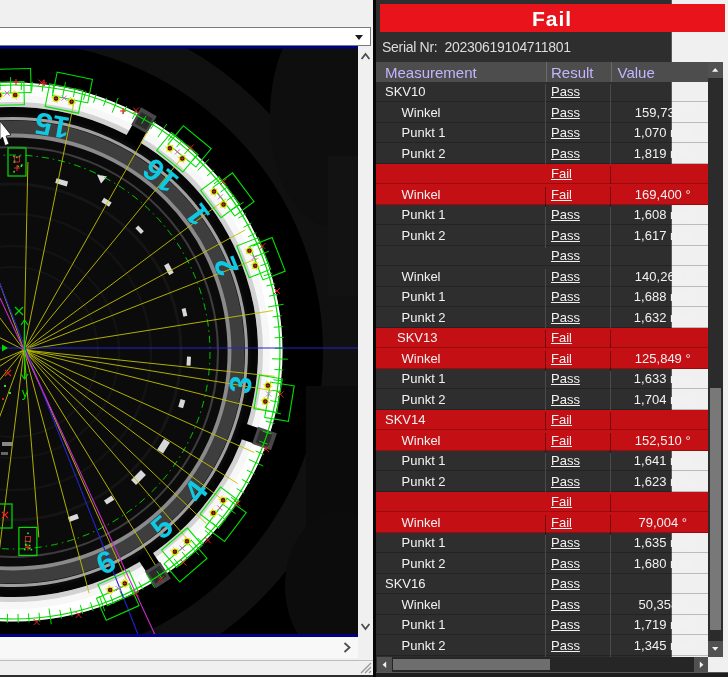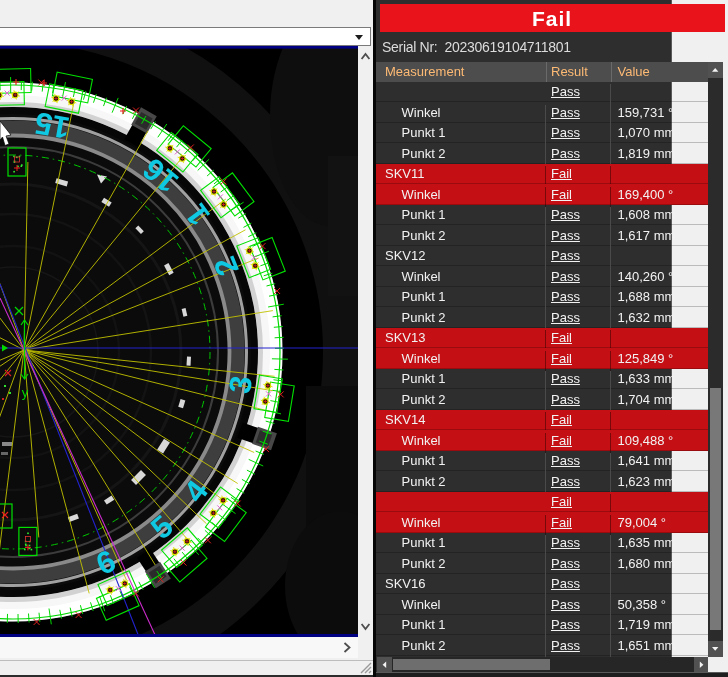--- a/index.html
+++ b/index.html
@@ -6,28 +6,28 @@
 #leftpanel { position:absolute; left:0; top:0; width:373px; height:677px; background:#f0f0f0; }
 #combo { position:absolute; left:-2px; top:27px; width:373px; height:18.5px; background:#fff; border:1px solid #7a7a7a; }
 #combo .arr { position:absolute; right:7px; top:6.5px; width:0; height:0; border-left:4.5px solid transparent; border-right:4.5px solid transparent; border-top:5px solid #1c1c1c; }
 .sbv { position:absolute; left:358px; top:46px; width:15px; height:591px; background:#f0f0f0; }
 .sbh { position:absolute; left:0; top:637px; width:358px; height:21px; background:#f8f8f8; }
 #grip { position:absolute; left:359px; top:661px; width:14px; height:14px; }
 #divider { position:absolute; left:372.5px; top:0; width:3.5px; height:677px; background:#060606; }
 #rpanel { position:absolute; left:376px; top:0; width:296px; height:677px; background:#2e2e2e; border-right:1.5px solid #5a5a5a; }
 #banner { position:absolute; left:3.5px; top:4px; width:345px; height:27.5px; background:#e8131b; color:#fff; font-size:21px; font-weight:bold; letter-spacing:1px; text-align:center; line-height:29px; }
 #serial { position:absolute; left:6px; top:39px; color:#dcdcdc; font-size:14px; letter-spacing:-0.3px; }
-#thead { position:absolute; left:0; top:61.5px; width:332px; height:20px; background:#4d4d4d; color:#fdba74; font-size:13px; }
+#thead { position:absolute; left:0; top:61.5px; width:332px; height:20px; background:#4d4d4d; color:#c4b5fd; font-size:15px; }
 #thead div { position:absolute; top:2px; }
 .row { position:absolute; left:0; width:332px; height:20.5px; color:#f2f2f2; font-size:13px; border-bottom:1px solid rgba(0,0,0,0.22); --gl:#4a4a4a; }
 .row.f { --gl:rgba(30,0,0,0.45); }
 .row div { position:absolute; top:2.5px; }
 .c1 { left:0; width:169.5px; height:20.5px; border-right:1px solid var(--gl); }
 .c2 { left:170.5px; width:64.5px; padding-left:4.5px; height:20.5px; border-right:1px solid var(--gl);text-decoration:underline; }
-.c3 { left:235px; width:97px; padding-left:6.5px; }
+.c3 { left:235px; width:97px; padding-left:6.5px;text-align:center; }
 #vsb { position:absolute; left:332px; top:61.5px; width:14.5px; height:594px; background:#2b2b2b; }
 #vsb .btn, #hsb .btn { position:absolute; background:#515151; width:14.5px; height:16px; }
 #vsb .thumb { position:absolute; left:1.5px; width:11.5px; background:#787878; }
 #hsb { position:absolute; left:1px; top:656.5px; width:331px; height:15.5px; background:#262626; }
 #hsb .thumb { position:absolute; top:2px; height:11.5px; background:#6e6e6e; }
 #rbottom { position:absolute; left:0; top:672px; width:352px; height:5px; background:#1e1e1e; border-top:1.5px solid #5a5a5a; }
 </style></head>
 <body>
 <div id="page">
   <div id="leftpanel">
@@ -527,80 +527,79 @@
     <div id="banner">Fail</div>
     <div id="serial">Serial Nr:&nbsp; 20230619104711801</div>
     <div id="thead">
       <div style="left:9px">Measurement</div>
       <div style="left:175px">Result</div>
       <div style="left:241.5px">Value</div>
       <div style="left:169.5px;top:0;width:1px;height:20px;background:#6a6a6a"></div>
       <div style="left:235px;top:0;width:1px;height:20px;background:#6a6a6a"></div>
     </div>
     <div class="row" style="top:81.5px;background:transparent">
+        <div class="c1" style="padding-left:9px">SKV10</div>
         <div class="c2">Pass</div>
         <div class="c3"></div>
       </div>
 <div class="row" style="top:102px;background:transparent">
         <div class="c1" style="padding-left:25.5px">Winkel</div>
         <div class="c2">Pass</div>
         <div class="c3">159,731 °</div>
       </div>
 <div class="row" style="top:122.5px;background:transparent">
         <div class="c1" style="padding-left:25.5px">Punkt 1</div>
         <div class="c2">Pass</div>
         <div class="c3">1,070 mm</div>
       </div>
 <div class="row" style="top:143px;background:transparent">
         <div class="c1" style="padding-left:25.5px">Punkt 2</div>
         <div class="c2">Pass</div>
         <div class="c3">1,819 mm</div>
       </div>
 <div class="row f" style="top:163.5px;background:#c40f14">
-        <div class="c1" style="padding-left:9px">SKV11</div>
         <div class="c2">Fail</div>
         <div class="c3"></div>
       </div>
 <div class="row f" style="top:184px;background:#c40f14">
         <div class="c1" style="padding-left:25.5px">Winkel</div>
         <div class="c2">Fail</div>
         <div class="c3">169,400 °</div>
       </div>
 <div class="row" style="top:204.5px;background:transparent">
         <div class="c1" style="padding-left:25.5px">Punkt 1</div>
         <div class="c2">Pass</div>
         <div class="c3">1,608 mm</div>
       </div>
 <div class="row" style="top:225px;background:transparent">
         <div class="c1" style="padding-left:25.5px">Punkt 2</div>
         <div class="c2">Pass</div>
         <div class="c3">1,617 mm</div>
       </div>
 <div class="row" style="top:245.5px;background:transparent">
-        <div class="c1" style="padding-left:9px">SKV12</div>
         <div class="c2">Pass</div>
         <div class="c3"></div>
       </div>
 <div class="row" style="top:266px;background:transparent">
         <div class="c1" style="padding-left:25.5px">Winkel</div>
         <div class="c2">Pass</div>
         <div class="c3">140,260 °</div>
       </div>
 <div class="row" style="top:286.5px;background:transparent">
         <div class="c1" style="padding-left:25.5px">Punkt 1</div>
         <div class="c2">Pass</div>
         <div class="c3">1,688 mm</div>
       </div>
 <div class="row" style="top:307px;background:transparent">
         <div class="c1" style="padding-left:25.5px">Punkt 2</div>
         <div class="c2">Pass</div>
         <div class="c3">1,632 mm</div>
       </div>
 <div class="row f" style="top:327.5px;background:#c40f14">
-        <div class="c1" style="padding-left:9px">SKV13</div>
+        <div class="c1" style="padding-left:21px">SKV13</div>
         <div class="c2">Fail</div>
         <div class="c3"></div>
       </div>
 <div class="row f" style="top:348px;background:#c40f14">
         <div class="c1" style="padding-left:25.5px">Winkel</div>
         <div class="c2">Fail</div>
         <div class="c3">125,849 °</div>
       </div>
 <div class="row" style="top:368.5px;background:transparent">
         <div class="c1" style="padding-left:25.5px">Punkt 1</div>
@@ -613,21 +612,21 @@
         <div class="c3">1,704 mm</div>
       </div>
 <div class="row f" style="top:409.5px;background:#c40f14">
         <div class="c1" style="padding-left:9px">SKV14</div>
         <div class="c2">Fail</div>
         <div class="c3"></div>
       </div>
 <div class="row f" style="top:430px;background:#c40f14">
         <div class="c1" style="padding-left:25.5px">Winkel</div>
         <div class="c2">Fail</div>
-        <div class="c3">109,488 °</div>
+        <div class="c3">152,510 °</div>
       </div>
 <div class="row" style="top:450.5px;background:transparent">
         <div class="c1" style="padding-left:25.5px">Punkt 1</div>
         <div class="c2">Pass</div>
         <div class="c3">1,641 mm</div>
       </div>
 <div class="row" style="top:471px;background:transparent">
         <div class="c1" style="padding-left:25.5px">Punkt 2</div>
         <div class="c2">Pass</div>
         <div class="c3">1,623 mm</div>
@@ -662,21 +661,21 @@
         <div class="c3">50,358 °</div>
       </div>
 <div class="row" style="top:614.5px;background:transparent">
         <div class="c1" style="padding-left:25.5px">Punkt 1</div>
         <div class="c2">Pass</div>
         <div class="c3">1,719 mm</div>
       </div>
 <div class="row" style="top:635px;background:transparent">
         <div class="c1" style="padding-left:25.5px">Punkt 2</div>
         <div class="c2">Pass</div>
-        <div class="c3">1,651 mm</div>
+        <div class="c3">1,345 mm</div>
       </div>
     <div id="vsb">
       <div class="btn" style="top:0"><svg width="14.5" height="16">
             <path d="M 4 9.8 L 7.2 6 L 10.4 9.8 Z" fill="#f2f2f2"></path>
           </svg></div>
       <div class="thumb" style="top:326px;height:242px"></div>
       <div class="btn" style="top:579px"><svg width="14.5" height="15">
             <path d="M 4 6 L 7.2 9.8 L 10.4 6 Z" fill="#f2f2f2"></path>
           </svg></div>
     </div>

